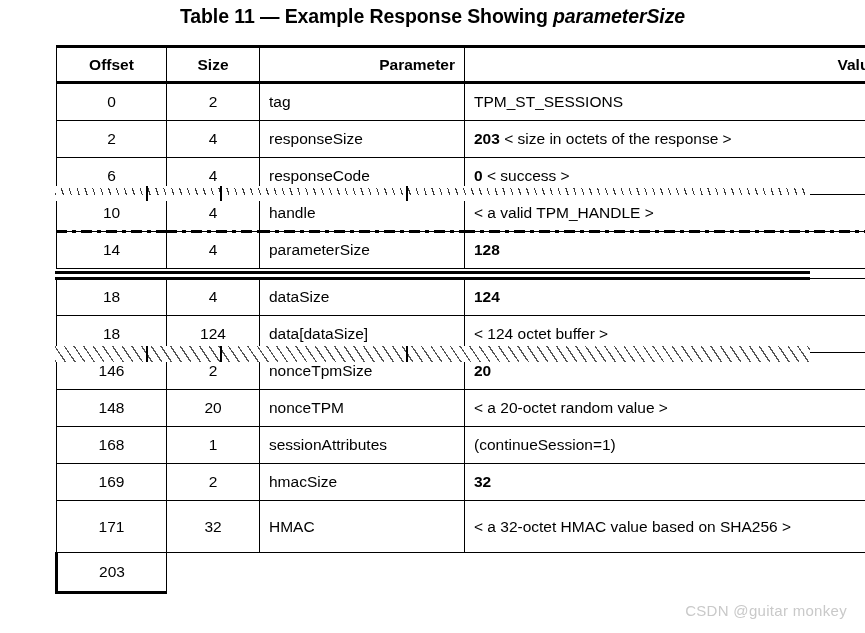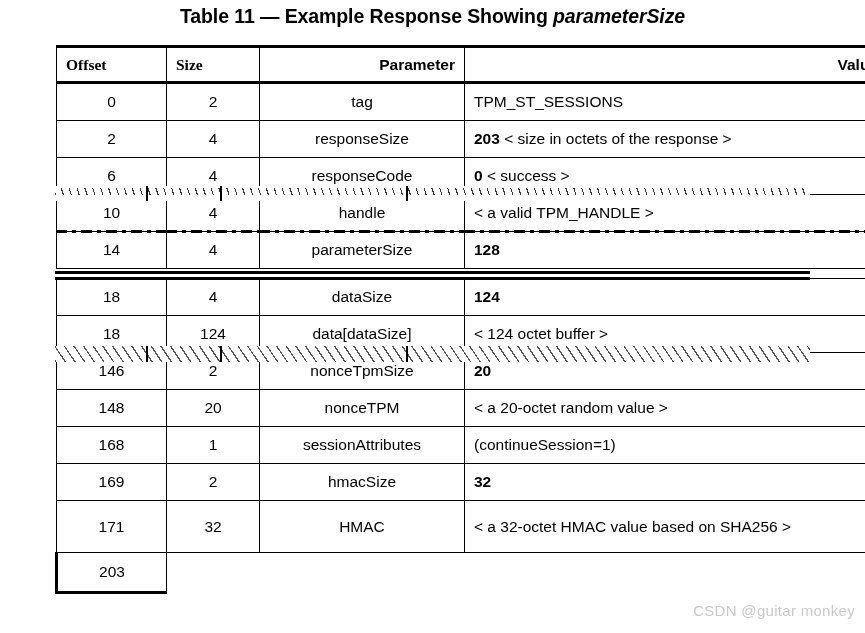--- a/index.html
+++ b/index.html
@@ -48,39 +48,39 @@
     padding: 0 9px;
     vertical-align: middle;
     font-weight: normal;
     background: #ffffff;
     position: relative;
   }
 
   
   .c-offset { width: 91px;  text-align: center; }
   .c-size   { width: 74px;  text-align: center; }
-  .c-param  { width: 186px; text-align: center; }
+  .c-param  { width: 186px; text-align: left; }
   .c-value  { width: 404px; text-align: left; }
 
   
   .frame-left  { border-left-width: 3.5px; }
   .frame-right { border-right-width: 3.5px; }
   .frame-top   { border-top-width: 3.5px; }
   .frame-bottom{ border-bottom-width: 3.5px; }
 
   
   #header-row th {
     font-weight: bold;
     height: 33px;
     border-top-width: 3.5px;
     border-bottom-width: 3px;
     text-align: right;
   }
   #header-row th.c-offset,
-  #header-row th.c-size { text-align: left; font-family: Liberation Serif, serif; }
+  #header-row th.c-size { text-align: center; }
 
   
   .data-row td { height: 36px; }
   .row-tall td { height: 51px; }
 
   
   .shaded td { background: #ebebeb; }
 
   
   .val-num { font-weight: bold; }
@@ -165,21 +165,21 @@
   #final-row td.c-offset {
     border: 1.5px solid #000;
     border-left-width: 3.5px;
     border-bottom-width: 3.5px;
     text-align: center;
   }
 
   
   #watermark {
     position: absolute;
-    right: 10px;
+    right: 18px;
     bottom: 14px;
     font-size: 15px;
     color: #c9c9c9;
     letter-spacing: 0.3px;
     white-space: nowrap;
   }
 </style>
 </head>
 <body>
 

